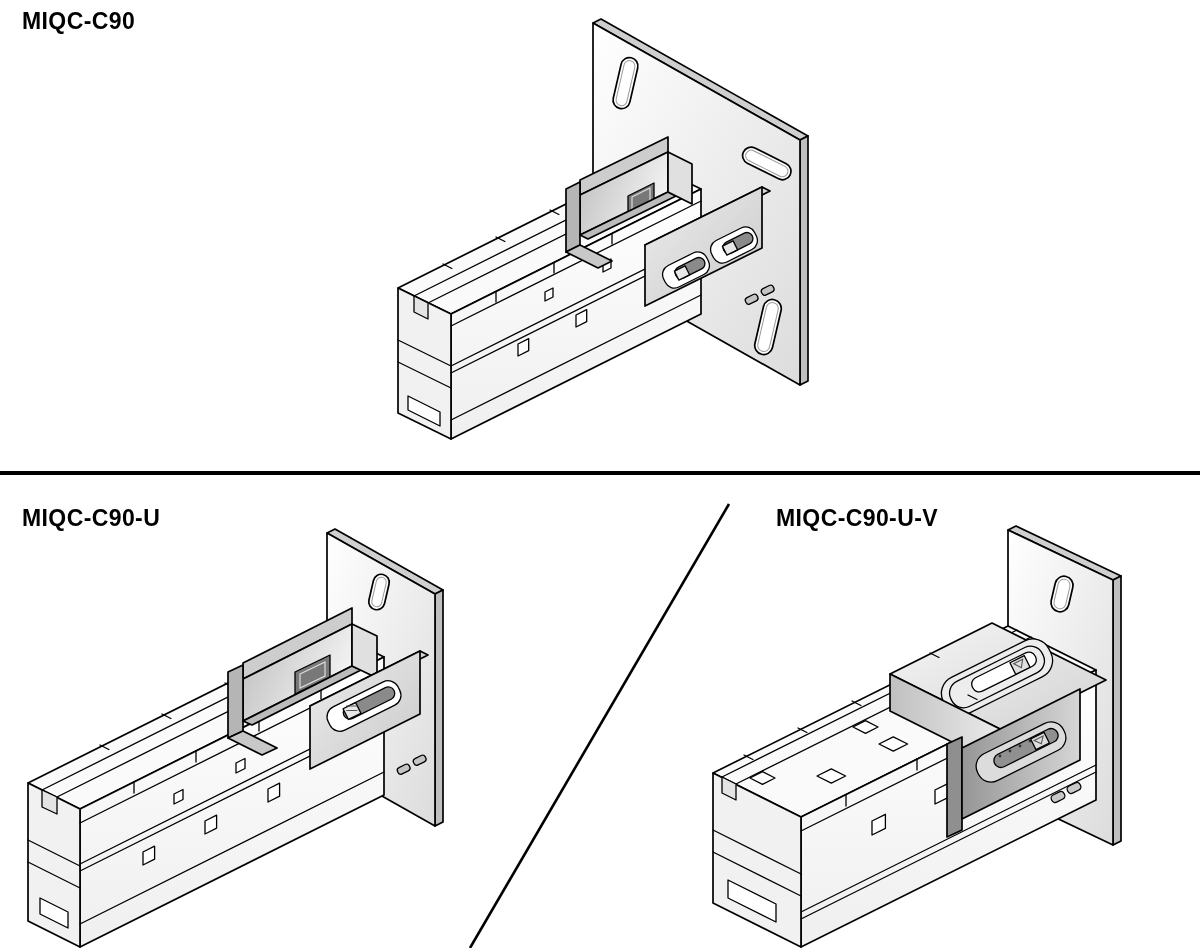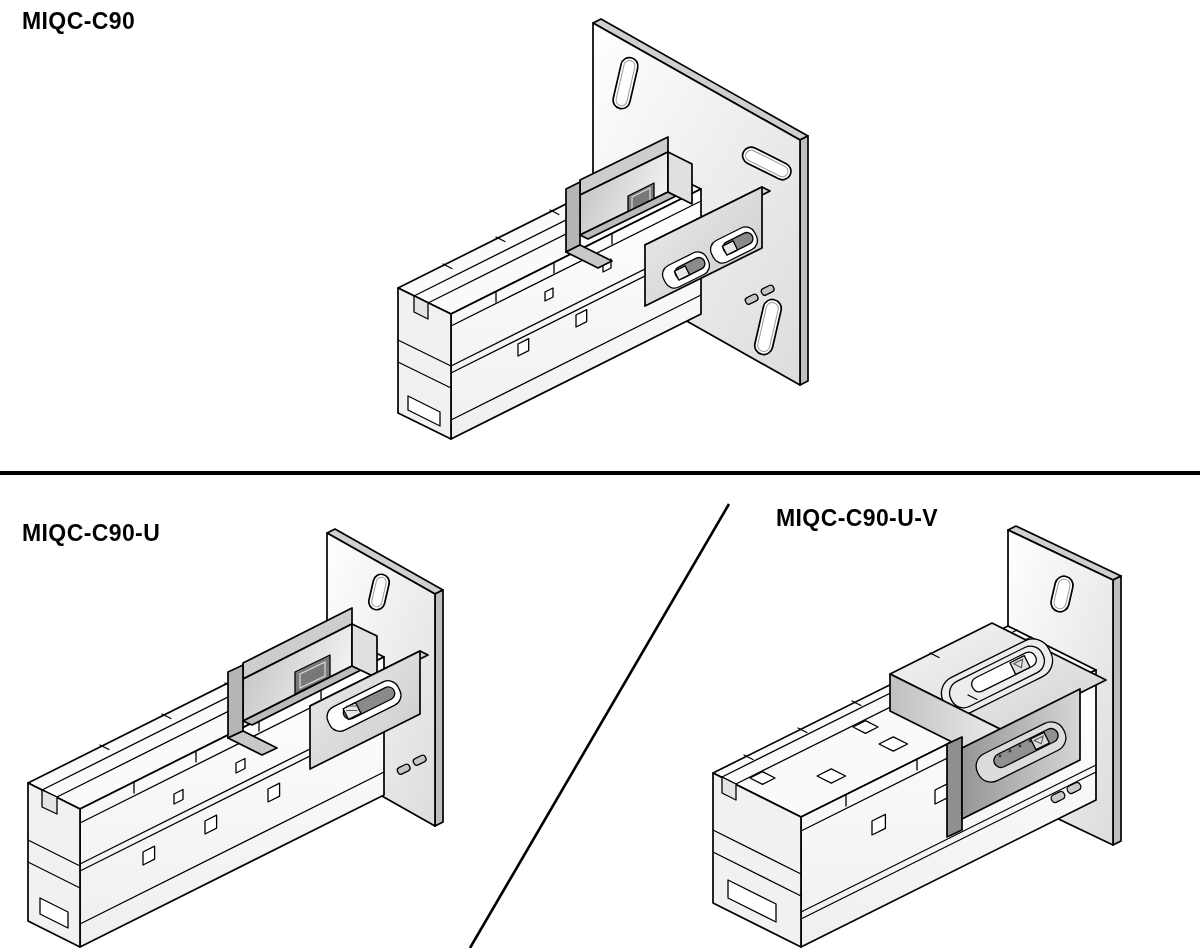--- a/index.html
+++ b/index.html
@@ -5,21 +5,21 @@
   html,body{margin:0;padding:0;background:#ffffff;}
   .canvas{
     position:relative;width:1200px;height:948px;background:#ffffff;
     overflow:hidden;font-family:"Liberation Sans",sans-serif;
   }
   .fig-label{
     position:absolute;font-weight:700;font-size:23px;letter-spacing:.4px;
     color:#000;white-space:nowrap;
   }
   #lbl-top{left:22px;top:8px;}
-  #lbl-bl{left:22px;top:520px;}
+  #lbl-bl{left:22px;top:505px;}
   #lbl-br{left:776px;top:505px;}
   .hdivider{
     position:absolute;left:0;top:471px;width:1200px;height:4px;background:#000;
   }
   svg.art{position:absolute;left:0;top:0;}
   .ln{stroke:#000;stroke-width:1.7;stroke-linejoin:round;stroke-linecap:round;}
   .ln2{stroke:#000;stroke-width:1.3;stroke-linejoin:round;stroke-linecap:round;}
   .thin{stroke:#9a9a9a;stroke-width:1;fill:none;}
   .nofill{fill:none;}
   .white{fill:#ffffff;}

